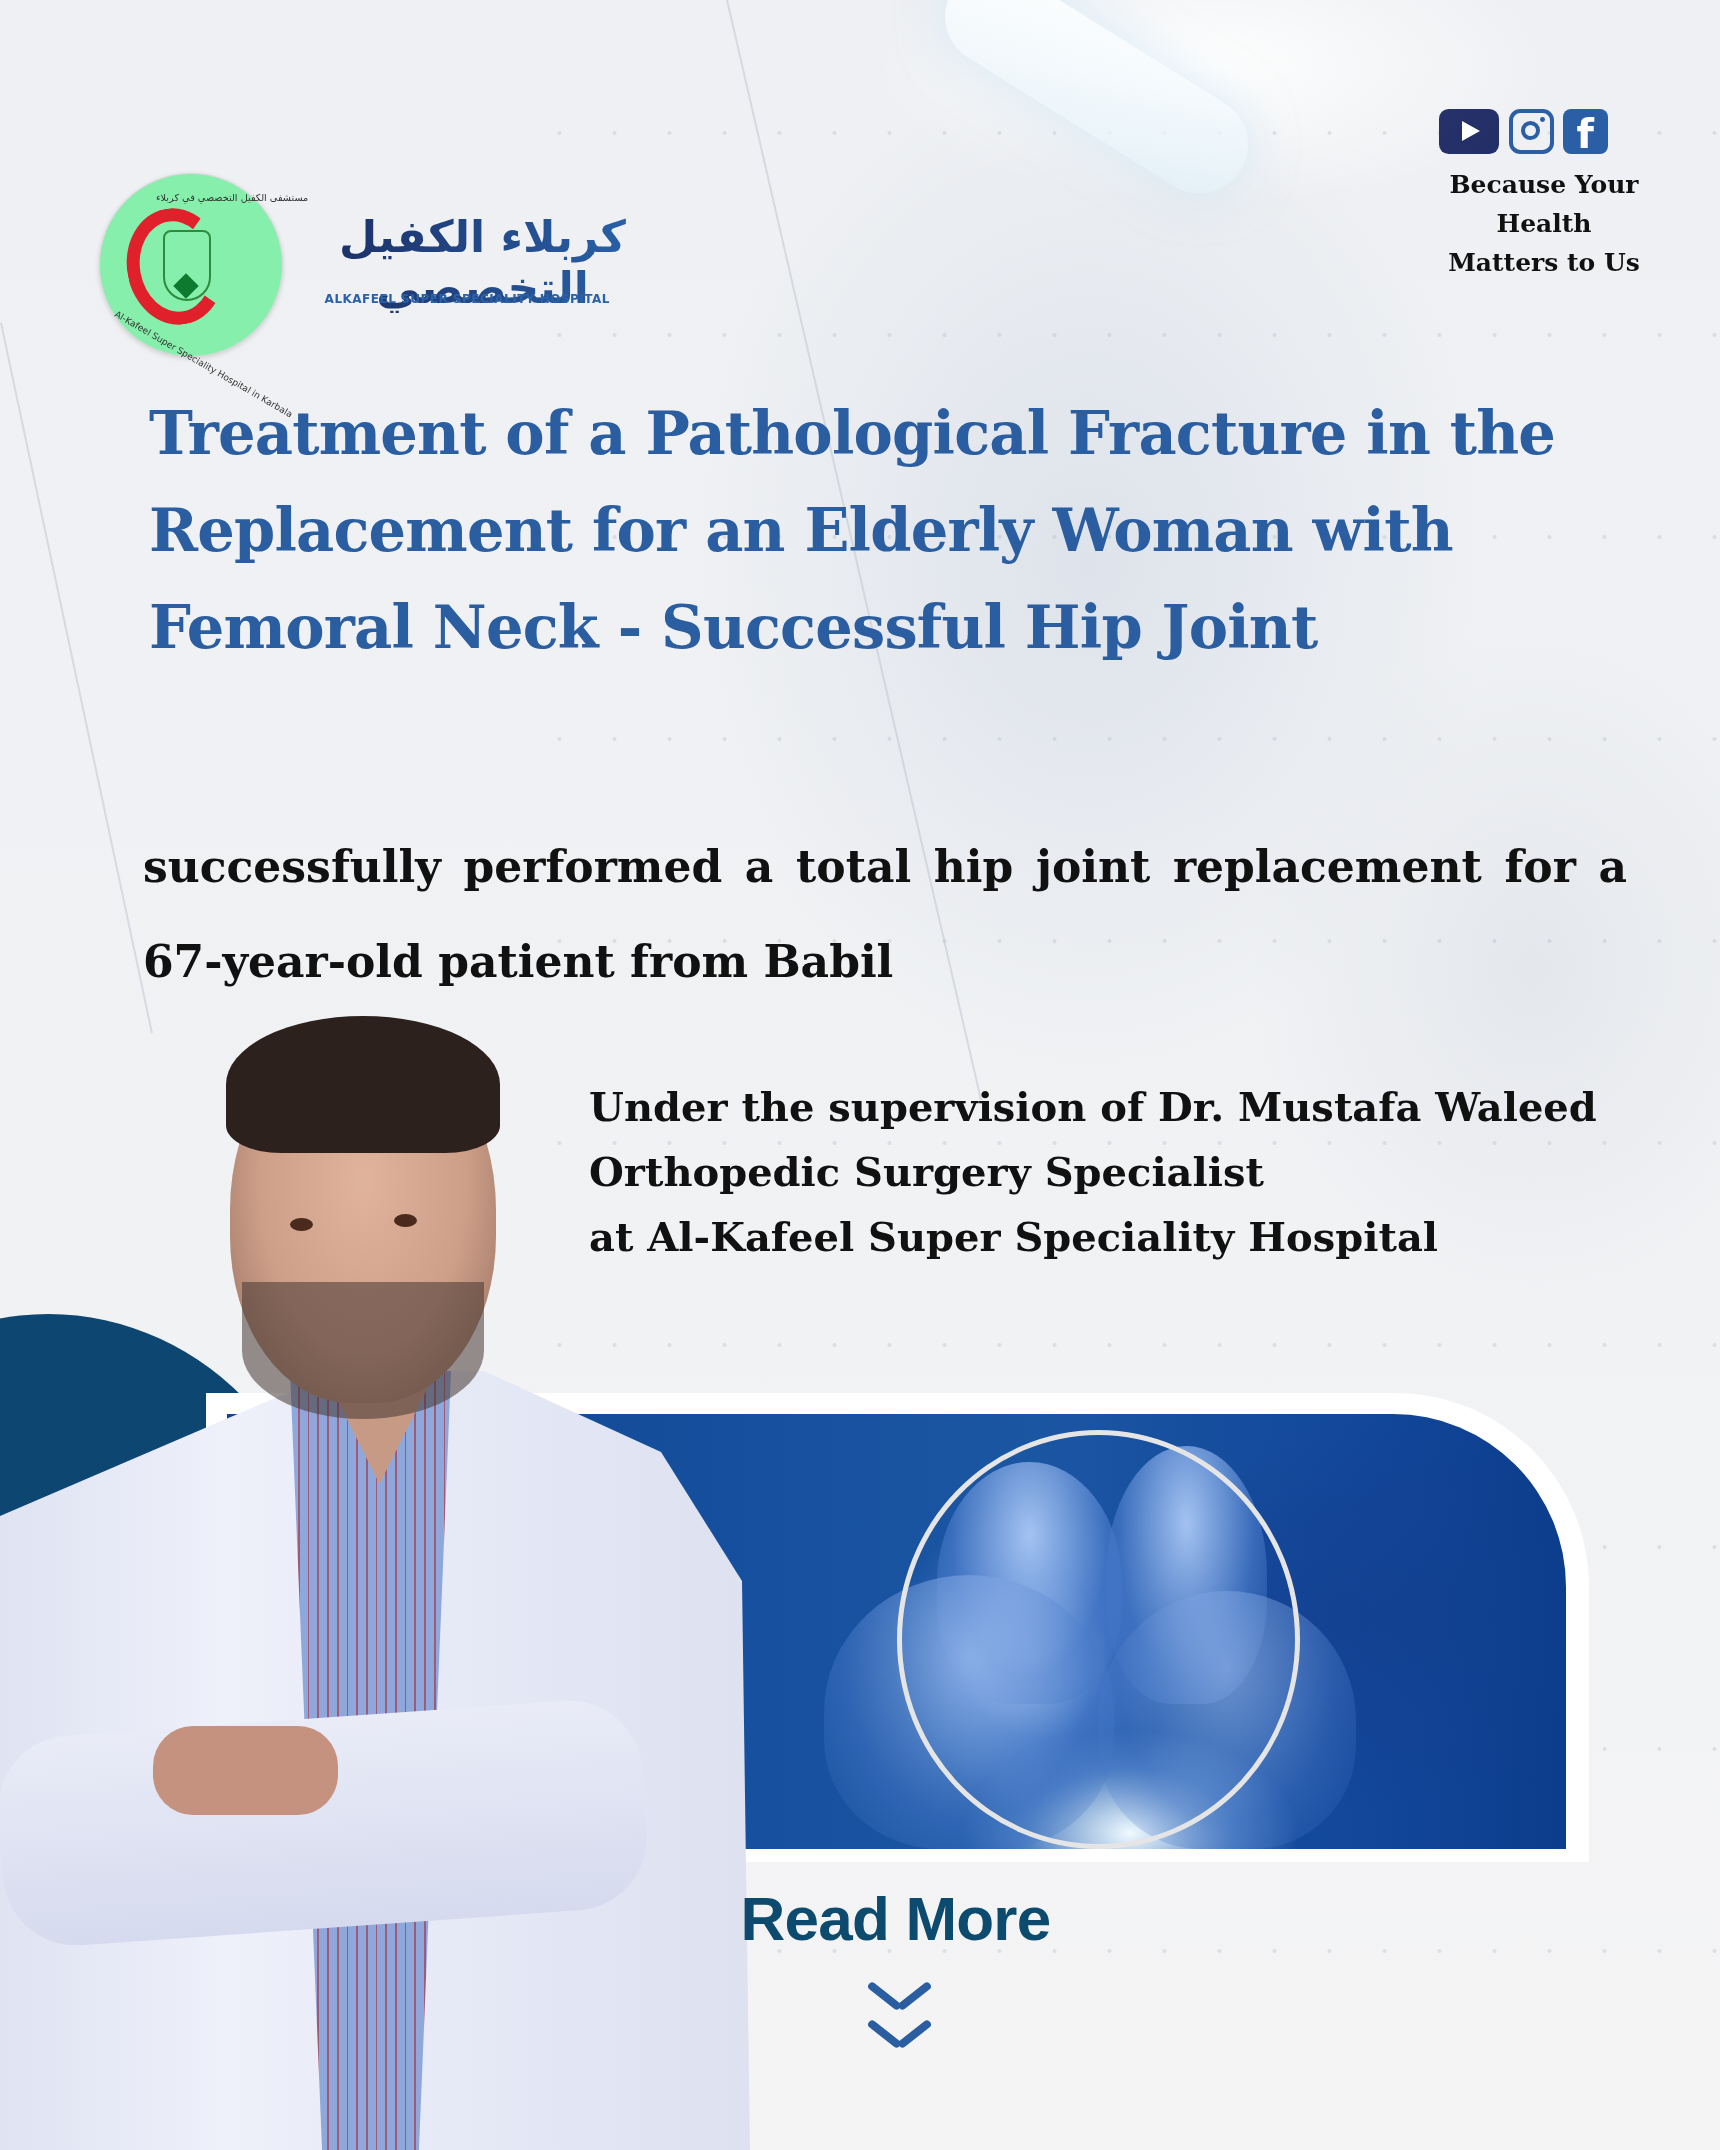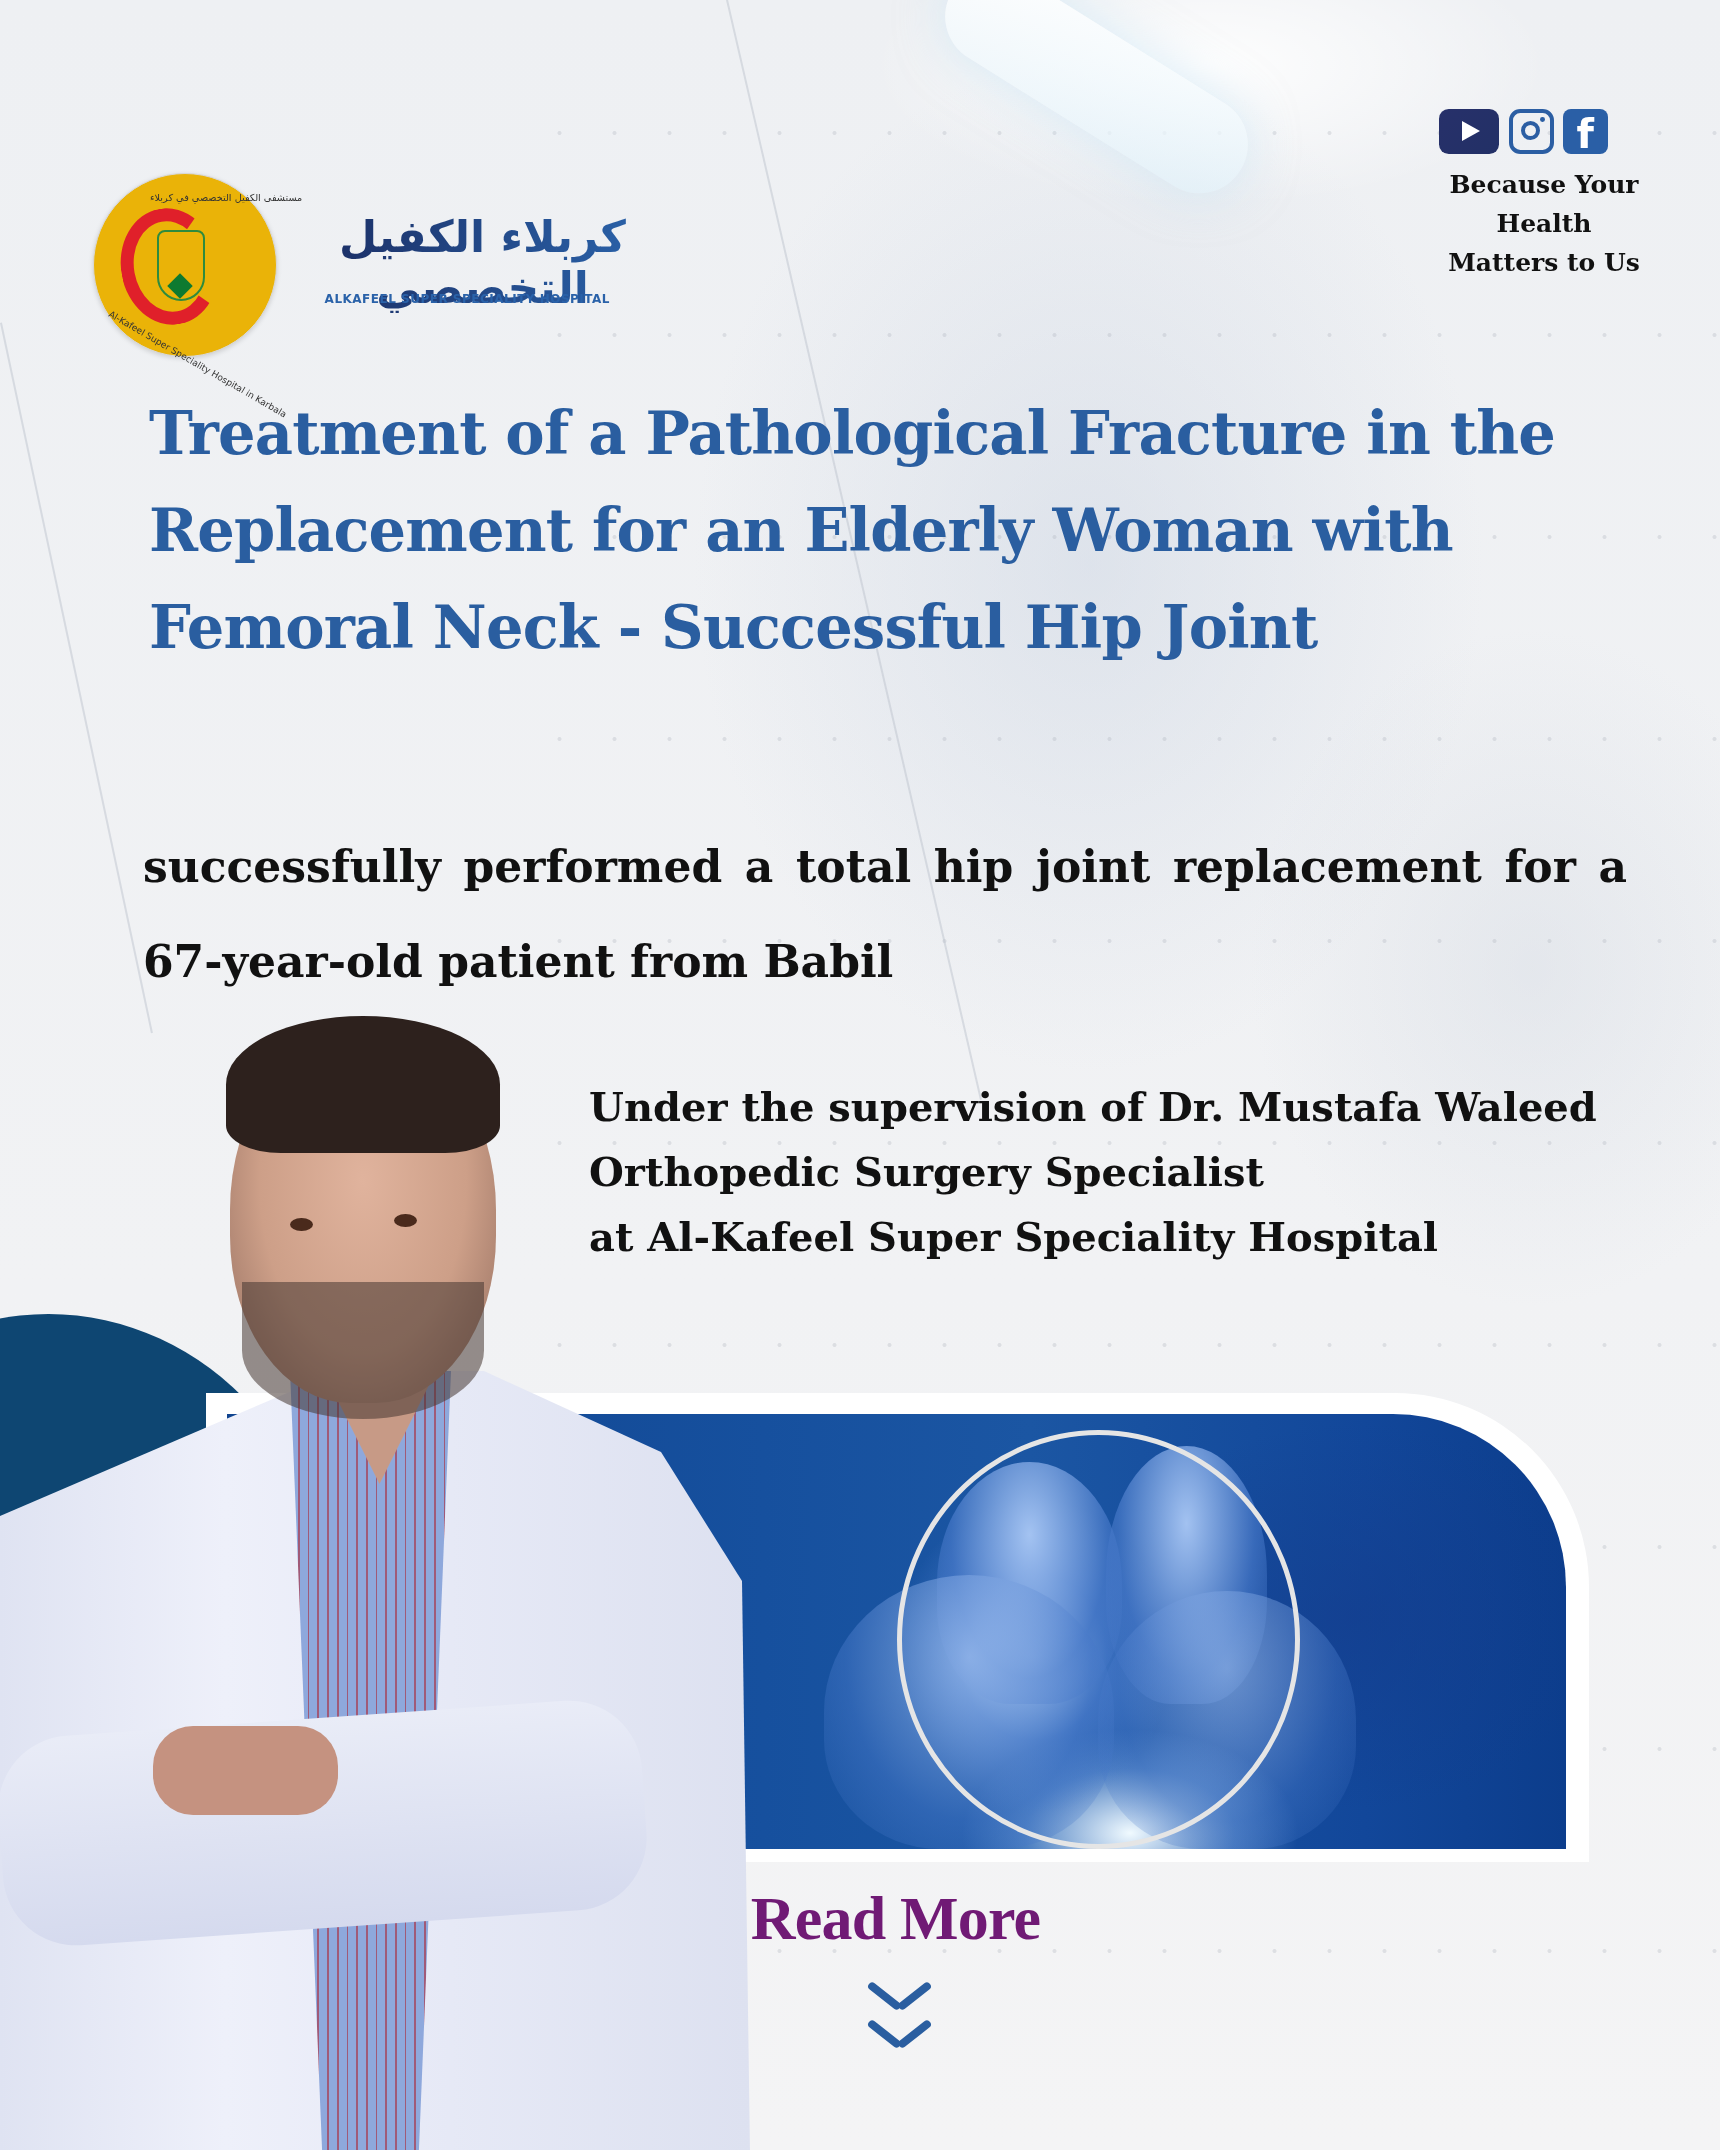--- a/index.html
+++ b/index.html
@@ -25,22 +25,22 @@
     transform: rotate(32deg);
     box-shadow: 0 0 48px rgba(190,225,245,0.5);
   }
   .bg-line { position: absolute; width: 1.6px; background: rgba(190,195,205,0.5); transform-origin: top left; }
   .dots { position: absolute; left: 532px; top: 0; width: 1188px; height: 2151px;
     background-image: radial-gradient(circle, rgba(170,175,185,0.6) 1.6px, transparent 2.4px);
     background-size: 55px 202px; background-position: 0 32px; opacity: 0.5; }
 
   
   .logo-seal {
-    position: absolute; left: 93px; top: 173px; width: 184px; height: 184px;
-    border-radius: 50%; background: #eab308;
+    position: absolute; left: 99px; top: 173px; width: 184px; height: 184px;
+    border-radius: 50%; background: #86efac;
     box-shadow: 0 1.6px 4.8px rgba(0,0,0,0.15);
     border: 1.6px solid #d9d9d9;
     text-align: center;
   }
   .seal-crescent {
     position: absolute; left: 27.4px; top: 34px; width: 97px; height: 117px;
     border-radius: 50%;
     border: 13px solid #e0202a; border-right-color: transparent; border-top-color: #e0202a;
     transform: rotate(-10deg);
   }
@@ -199,21 +199,21 @@
     border-radius: 73px; transform: rotate(-4deg);
   }
   .doc-hand {
     position: absolute; left: 153px; top: 710px; width: 185px; height: 89px;
     background: #c59280; border-radius: 40px;
   }
 
   
   .read-more {
     position: absolute; left: 710px; top: 1883px; width: 371px; text-align: center;
-    font-family: Liberation Serif, serif; font-weight: bold; font-size: 62px; color: #701a75;
+    font-family: Liberation Sans, sans-serif; font-weight: bold; font-size: 62px; color: #0c4a6e;
     letter-spacing: -0.8px; cursor: pointer;
   }
   .chev { position: absolute; left: 869px; width: 61px; height: 32px; }
   .chev::before, .chev::after {
     content: ""; position: absolute; top: 0; width: 39px; height: 8px; background: #2a5ea0; border-radius: 4px;
   }
   .chev::before { left: 0; transform: rotate(38deg); transform-origin: left center; }
   .chev::after { right: 0; transform: rotate(-38deg); transform-origin: right center; }
 </style>
 </head>

